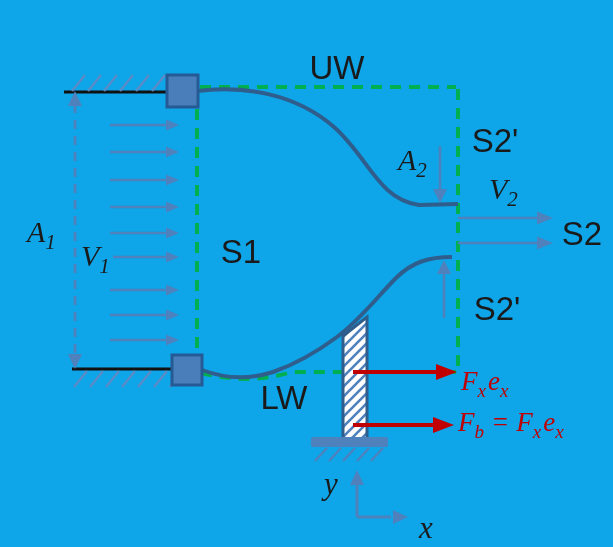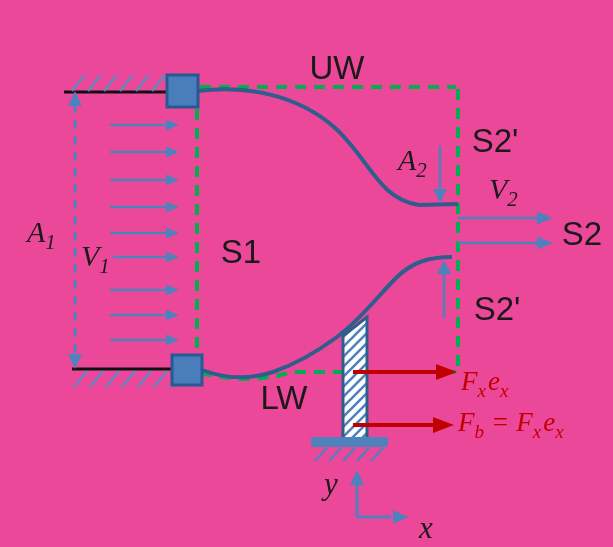--- a/index.html
+++ b/index.html
@@ -1,16 +1,16 @@
 <!DOCTYPE html>
 <html><head>
 <meta charset="utf-8">
 <style>
   html,body{margin:0;padding:0;background:#ffffff;}
-  .stage{position:relative;width:613px;height:547px;background:#ec4899;overflow:hidden;
+  .stage{position:relative;width:613px;height:547px;background:#0ea5e9;overflow:hidden;
          font-family:"Liberation Sans",sans-serif;}
   svg{display:block}
   text{user-select:none}
   .lbl-sans{font-family:"Liberation Sans",sans-serif;font-size:33px;fill:#1a1a1a;}
   .lbl-math{font-family:"Liberation Serif","DejaVu Serif",serif;font-style:italic;font-size:30px;fill:#1a1a1a;}
   .lbl-math .sub{font-size:21px;}
   .lbl-axis{font-family:"Liberation Serif","DejaVu Serif",serif;font-style:italic;font-size:31px;fill:#1a1a1a;}
   .lbl-force{font-family:"Liberation Serif","DejaVu Serif",serif;font-style:italic;font-size:27px;fill:#C00000;}
   .lbl-force .sub{font-size:19px;}
 </style>

